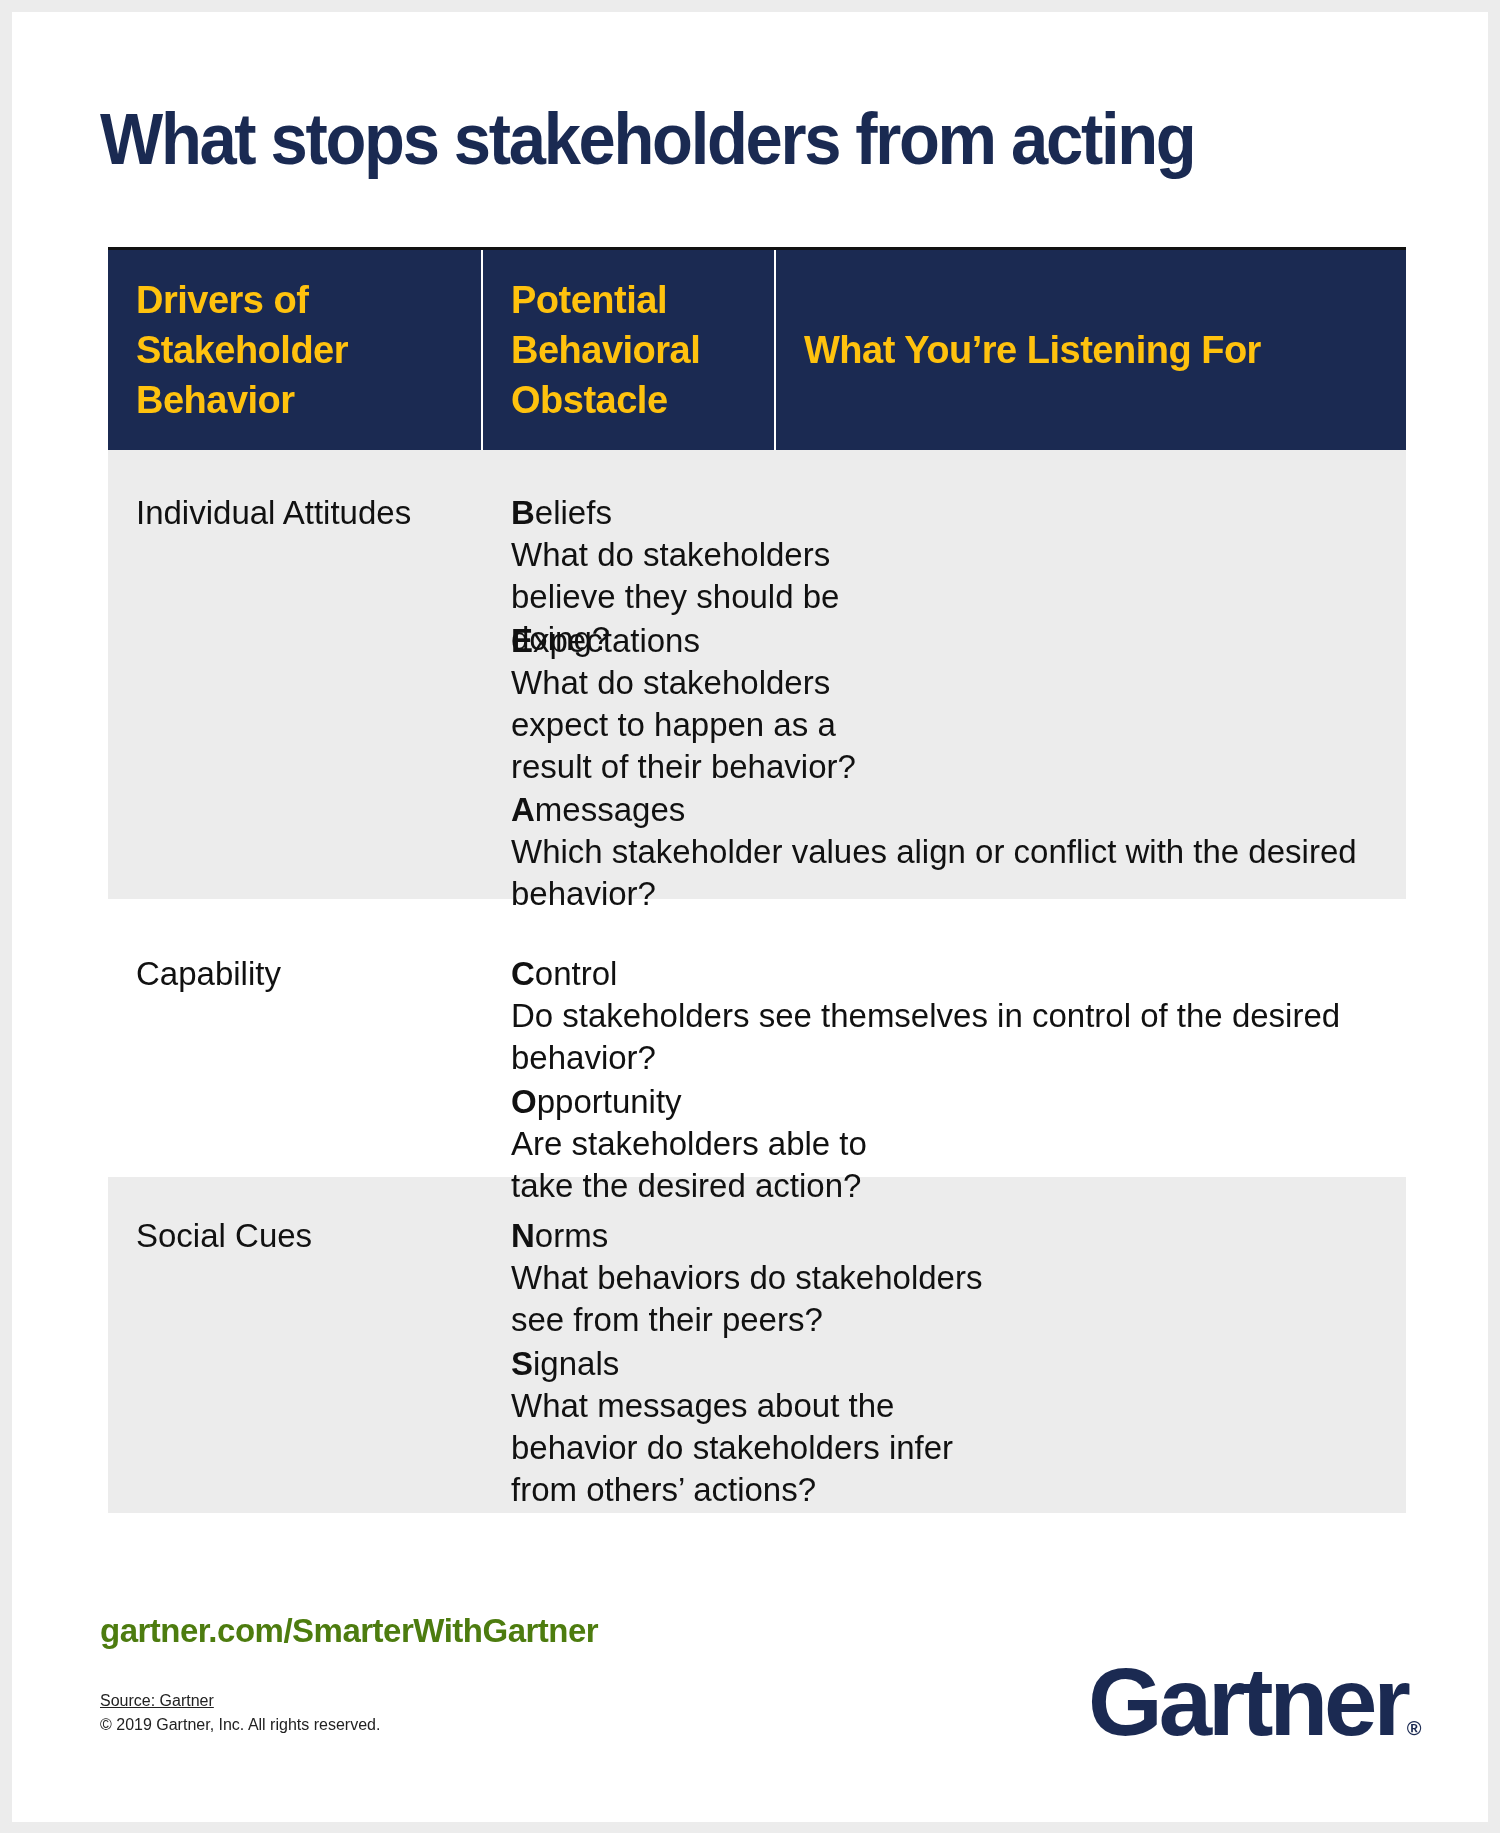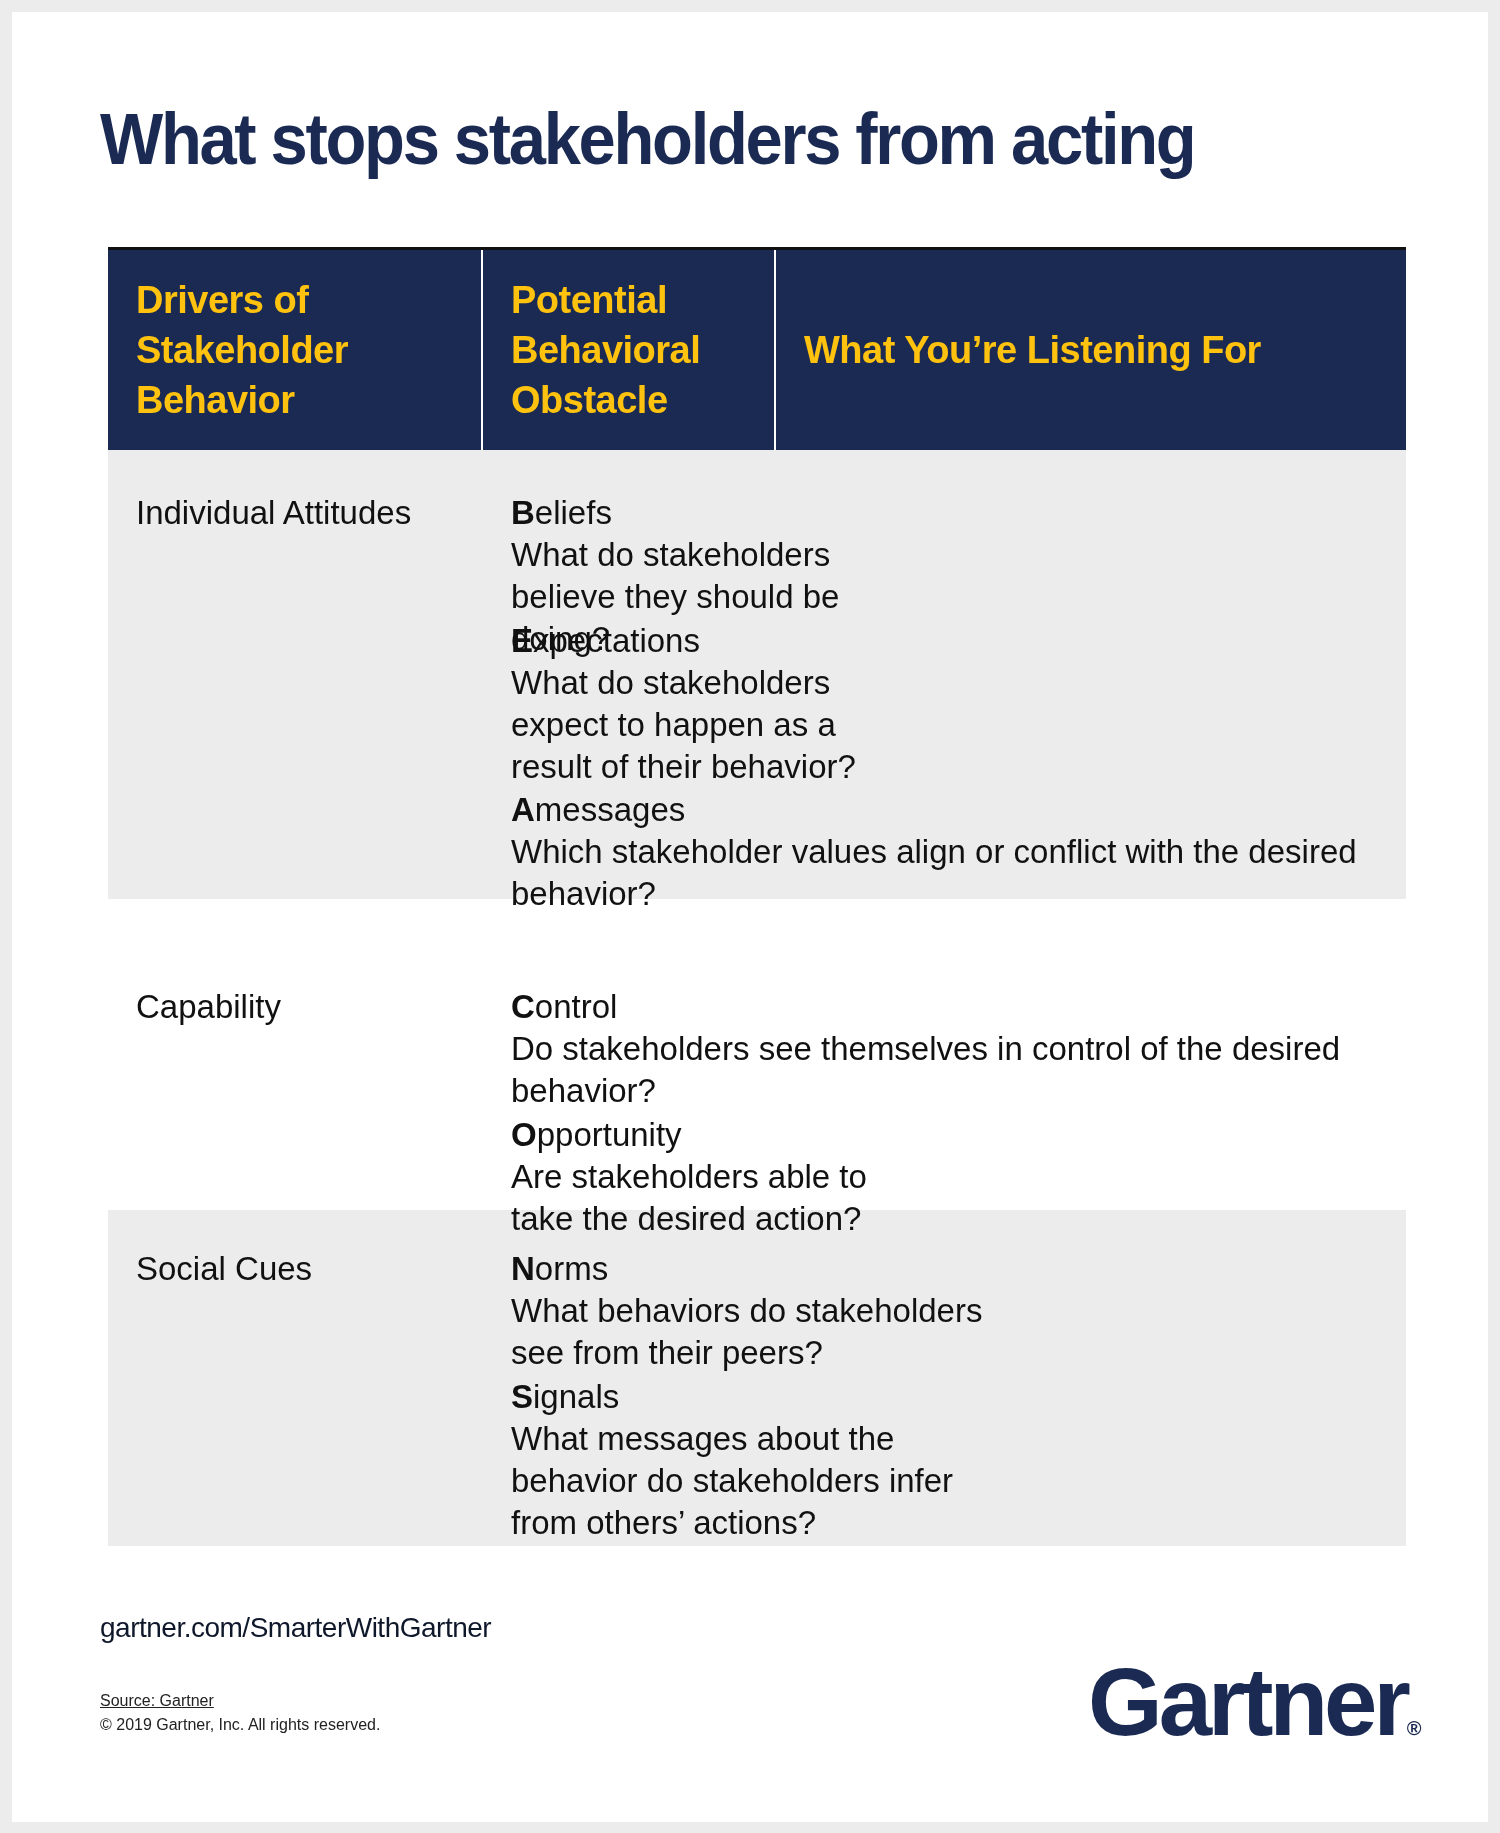--- a/index.html
+++ b/index.html
@@ -14,21 +14,21 @@
   .th.c2{width:293px;padding-left:28px;border-right:2px solid #ffffff;}
   .th.c3{flex:1;padding-left:28px;}
   .group{display:flex;}
   .group.shade{background:#ececec;}
   .gcol1{width:375px;padding-left:28px;box-sizing:border-box;font-size:33px;color:#111;line-height:42px;}
   .gitems{flex:1;}
   .item{display:flex;flex-direction:column;}
   .icol2{width:293px;padding-left:28px;box-sizing:border-box;font-size:33px;color:#111;line-height:42px;}
   .icol2 b{font-weight:700;}
   .icol3{flex:1;padding-left:28px;box-sizing:border-box;font-size:33px;color:#111;line-height:42px;padding-right:20px;}
-  .url{position:absolute;left:100px;top:1612px;font-weight:400;font-size:28px;color:#0f172a;letter-spacing:-0.5px;}
+  .url{position:absolute;left:100px;top:1612px;font-weight:700;font-size:33px;color:#4d7c0f;letter-spacing:-0.5px;}
   .src{position:absolute;left:100px;top:1692px;font-size:16px;color:#222;text-decoration:underline;}
   .copy{position:absolute;left:100px;top:1716px;font-size:16px;color:#222;}
   .logo{position:absolute;left:1088px;top:1654px;font-weight:700;font-size:96px;letter-spacing:-4px;color:#1b2a52;line-height:96px;}
   .logo .reg{font-size:20px;letter-spacing:0;vertical-align:baseline;}
 </style>
 </head>
 <body>
 
 <div class="card"></div>
 
@@ -67,21 +67,21 @@
         <div class="icol2"><b>E</b><span>xpectations</span></div>
         <div class="icol3" style="width:460px;flex:none;">What do stakeholders expect to happen as a result of their behavior?</div>
       </div>
       <div class="item">
         <div class="icol2"><b>A</b><span>messages</span></div>
         <div class="icol3">Which stakeholder values align or conflict with the desired behavior?</div>
       </div>
     </div>
   </div>
 
-  <div class="group" style="height:278px;padding-top:54px;box-sizing:border-box;margin-top:33px;">
+  <div class="group" style="height:278px;padding-top:54px;box-sizing:border-box;">
     <div class="gcol1">Capability</div>
     <div class="gitems">
       <div class="item" style="height:128px;">
         <div class="icol2"><b>C</b><span>ontrol</span></div>
         <div class="icol3">Do stakeholders see themselves in control of the desired behavior?</div>
       </div>
       <div class="item">
         <div class="icol2"><b>O</b><span>pportunity</span></div>
         <div class="icol3" style="width:460px;flex:none;">Are stakeholders able to take the desired action?</div>
       </div>

